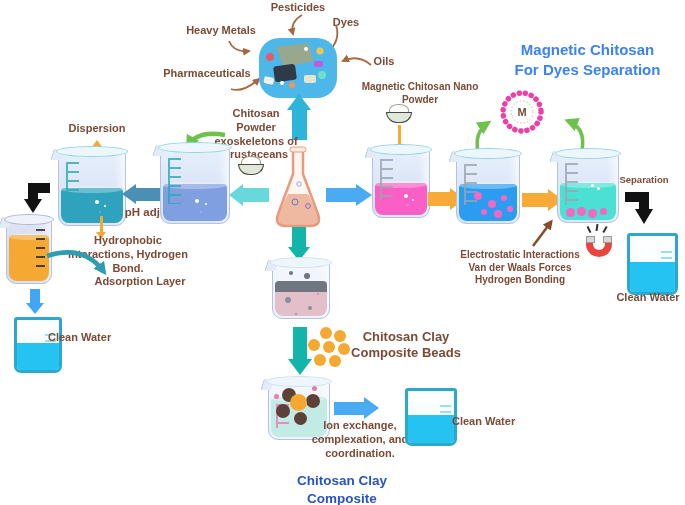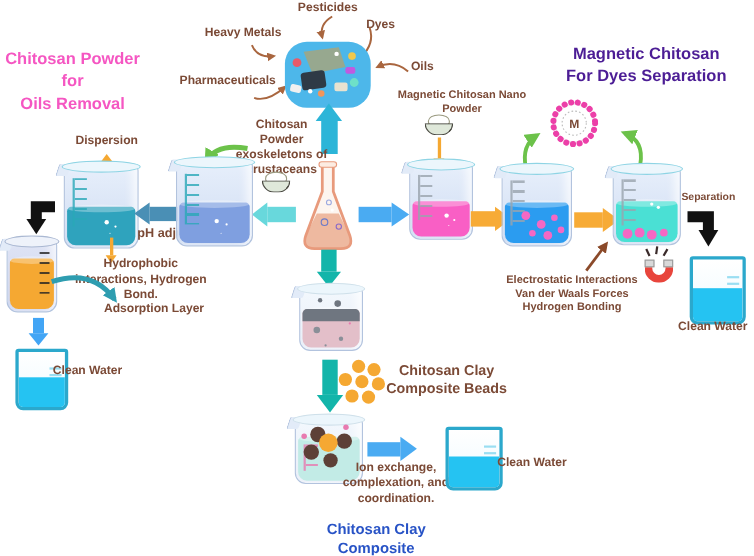--- a/index.html
+++ b/index.html
@@ -70,23 +70,21 @@
         </marker>
       <marker id="mk-teal" markerUnits="userSpaceOnUse" markerWidth="14" markerHeight="14" refX="9" refY="6.5" orient="auto">
           <path d="M0,0 L13,6.5 L0,13 z" fill="#2e9db0"></path>
         </marker>
       <marker id="mk-dbrown" markerUnits="userSpaceOnUse" markerWidth="11" markerHeight="11" refX="7" refY="5" orient="auto">
           <path d="M0,0 L10,5 L0,10 z" fill="#8b4a2a"></path>
         </marker>
     </defs>
   </svg>
 
-  <div class="title" style="left:0;top:44;left:0px;top:44px;width:132px;color:#f556c2;">Chitosan Powder for
-Oils Removal</div>
-  <div class="title" style="left:505px;top:40px;width:165px;color:#4c1d95;">Magnetic Chitosan
+  <div class="title" style="left:505px;top:40px;width:165px;color:#3b82f6;">Magnetic Chitosan
 For Dyes Separation</div>
   <div class="title" style="left:262px;top:472px;width:160px;color:#2853c6;font-size:13.5px;">Chitosan  Clay Composite
 for Heavy Metals Removal</div>
 
   <div class="lbl" style="left:265px;top:1px;width:66px;">Pesticides</div>
   <div class="lbl" style="left:326px;top:16px;width:40px;">Dyes</div>
   <div class="lbl" style="left:186px;top:24px;width:70px;">Heavy Metals</div>
   <div class="lbl" style="left:163px;top:67px;width:88px;">Pharmaceuticals</div>
   <div class="lbl" style="left:368px;top:55px;width:32px;">Oils</div>
 

